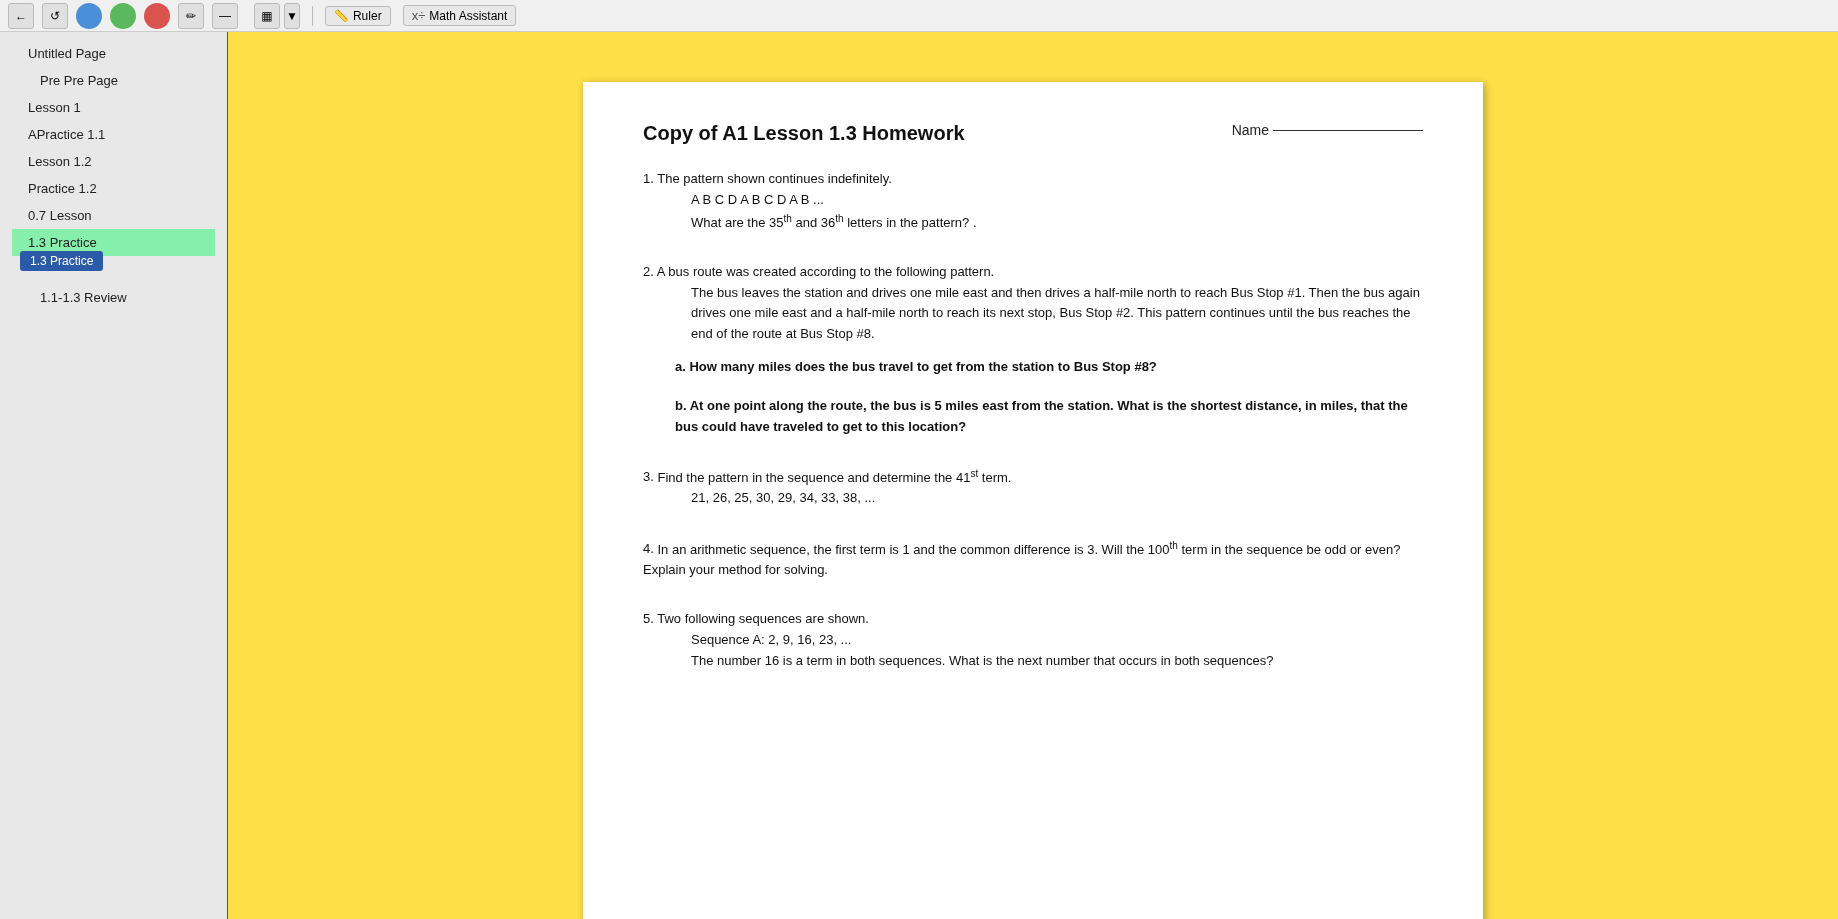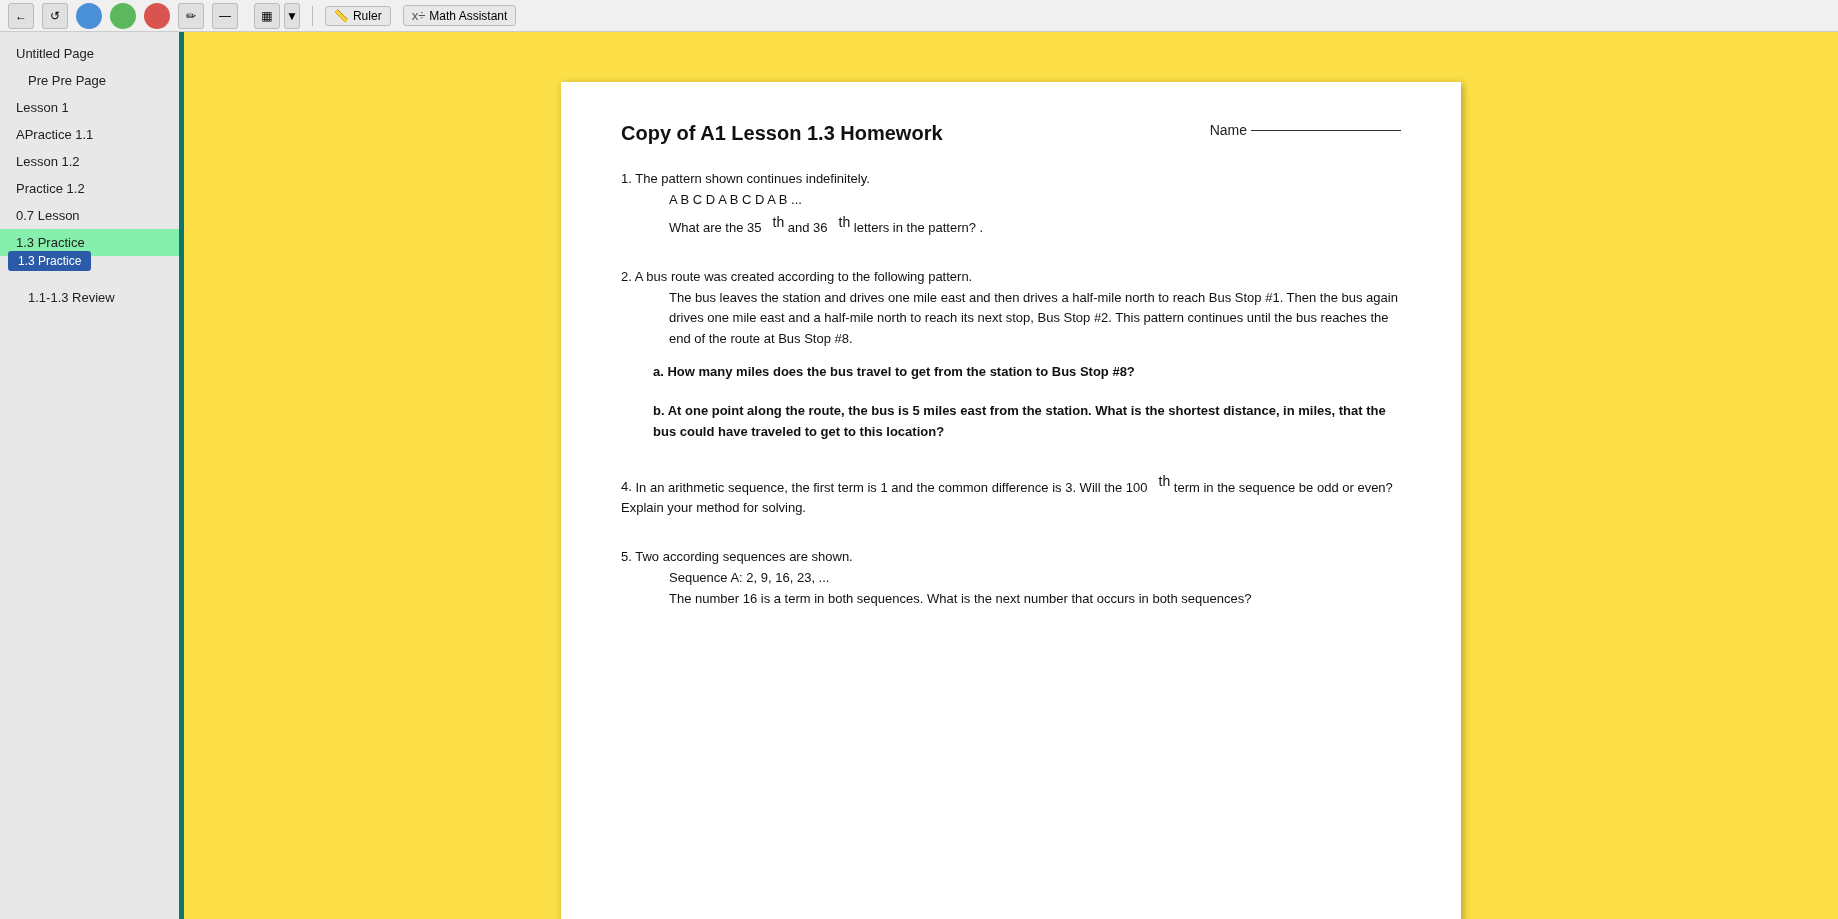--- a/index.html
+++ b/index.html
@@ -75,24 +75,24 @@
 
     
     .main-area {
       display: flex;
       flex: 1;
       overflow: hidden;
     }
 
     
     .sidebar {
-      width: 184px;
+      width: 228px;
       background: #e8e8e8;
-      border-right: 5px solid #0f766e;
-      padding: 8px 0;
+      border-right: 1px solid #0f766e;
+      padding: 8px 12px;
       flex-shrink: 0;
       overflow-y: auto;
     }
     .sidebar-item {
       padding: 6px 16px;
       font-size: 13px;
       color: #222;
       cursor: pointer;
       white-space: nowrap;
     }
@@ -170,22 +170,21 @@
       font-weight: bold;
     }
     .indent-text {
       margin-left: 48px;
     }
     .sequence-text {
       margin-left: 48px;
     }
 
     sup {
-      font-size: 14px;
-      margin-left: 11px;
+      font-size: 10px;
     }
   </style>
 </head>
 <body>
 
 <div class="toolbar">
   <div class="toolbar-left">
     <div class="toolbar-btn">←</div>
     <div class="toolbar-btn">↺</div>
     <div class="toolbar-btn" style="background:#4a90d9; border-radius:50%; border:none;"></div>
@@ -278,29 +277,34 @@
           <div class="sub-question">
             <span>a. </span>
             <span>How many miles does the bus travel to get from the station to Bus Stop #8?</span>
           </div>
           <div class="sub-question" style="margin-top:18px;">
             <span>b. </span>
             <span>At one point along the route, the bus is 5 miles east from the station. What is the shortest distance, in miles, that the bus could have traveled to get to this location?</span>
           </div>
         </div>
 
+        <div class="question">
+          <span>3. </span>
+          <span>Find the pattern in the sequence and determine the 41<sup>st</sup> term.</span>
+          <div class="sequence-text">21, 26, 25, 30, 29, 34, 33, 38, ...</div>
+        </div>
 
         <div class="question">
           <span>4. </span>
           <span>In an arithmetic sequence, the first term is 1 and the common difference is 3. Will the 100<sup>th</sup> term in the sequence be odd or even? Explain your method for solving.</span>
         </div>
 
         <div class="question">
           <span>5. </span>
-          <span>Two according sequences are shown.</span>
+          <span>Two following sequences are shown.</span>
           <div class="indent-text">Sequence A: 2, 9, 16, 23, ...</div>
           <div class="indent-text">The number 16 is a term in both sequences. What is the next number that occurs in both sequences?</div>
         </div>
 
       </div>
     </div>
   </div>
 
 </div>
 

